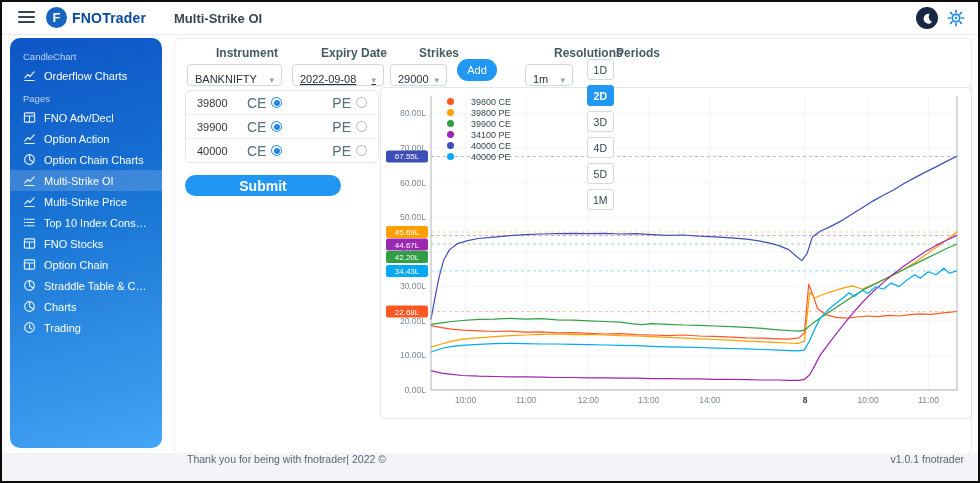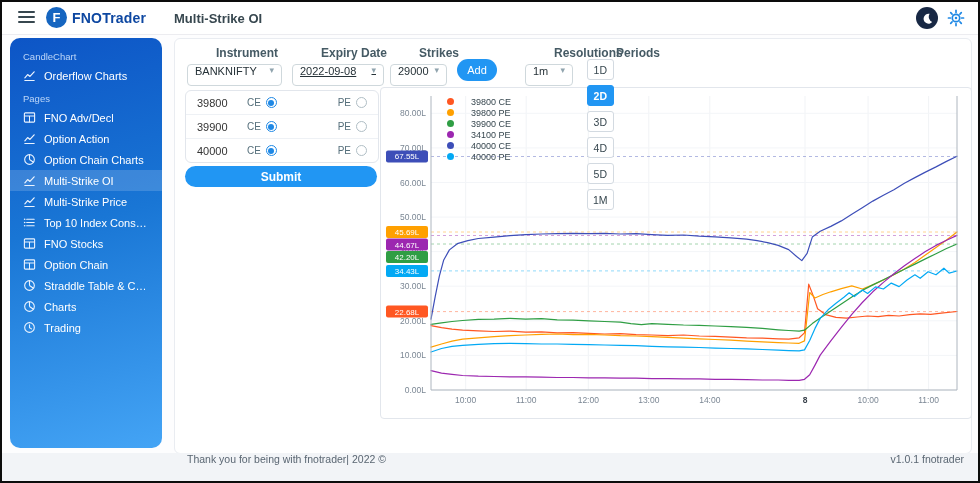--- a/index.html
+++ b/index.html
@@ -31,45 +31,45 @@
   .sb-label{overflow:hidden;text-overflow:ellipsis;}
 
   
   .content-card{position:absolute;left:172px;top:36px;width:796px;height:414px;background:#fff;
                 border:1px solid #e9ecf1;border-radius:6px;z-index:1;}
 
   
   .ctl{position:absolute;top:44px;z-index:3;}
   .ctl-label{font-size:12px;font-weight:bold;color:#455a64;padding-left:29px;}
   .select{margin-top:4px;height:22px;border:1px solid #cfd8dc;border-radius:4px;background:#fff;
-          display:flex;align-items:flex-start;justify-content:space-between;padding:0 7px;font-size:11px;
+          display:flex;align-items:flex-end;justify-content:space-between;padding:0 7px;font-size:11px;
           color:#263238;cursor:pointer;box-sizing:border-box;}
   .select::after{content:"▾";color:#90a4ae;font-size:9px;margin-left:6px;}
   .btn-blue{background:#2196f3;color:#fff;border:none;display:flex;align-items:center;justify-content:center;cursor:pointer;}
   .add-btn{position:absolute;left:455px;top:57px;width:40px;height:22px;border-radius:12px;font-size:11px;z-index:3;}
   .periods-row{position:absolute;left:585px;top:57px;display:flex;gap:5px;z-index:3;flex-direction:column;}
   .period-btn{min-width:26px;height:21px;padding:0 5px;border:1px solid #d3dae1;border-radius:3px;background:#fff;
               font-size:10.5px;color:#37474f;display:flex;align-items:center;justify-content:center;cursor:pointer;}
   .period-btn.active{background:#2196f3;border-color:#2196f3;color:#fff;font-weight:bold;}
 
   
   .strike-card{position:absolute;left:183px;top:88px;width:192px;background:#fff;border:1px solid #e2e6ec;
                border-radius:6px;overflow:hidden;z-index:3;}
   .strike-row{height:23px;display:flex;align-items:center;padding:0 11px;border-bottom:1px solid #eef1f5;
               font-size:11px;color:#333;}
   .strike-row:last-child{border-bottom:none;}
   .strike-num{width:50px;}
   .opt{display:flex;align-items:center;gap:5px;}
   .opt.pe{margin-left:auto;}
-  .opt-label{font-size:10px;color:#546e7a;}
+  .opt-label{font-size:14px;color:#546e7a;}
   .radio{width:11px;height:11px;border-radius:50%;border:1.5px solid #b0bec5;box-sizing:border-box;
          position:relative;background:#fff;cursor:pointer;}
   .radio.checked{border-color:#1e88e5;}
   .radio.checked::after{content:"";position:absolute;left:1.5px;top:1.5px;right:1.5px;bottom:1.5px;border-radius:50%;background:#1e88e5;}
-  .submit-btn{position:absolute;left:183px;top:164px;width:192px;height:21px;border-radius:11px;font-size:12px;
+  .submit-btn{position:absolute;left:183px;top:173px;width:156px;height:21px;border-radius:11px;font-size:14px;
               font-weight:bold;z-index:3;}
 
   
   .chart-panel{position:absolute;left:378px;top:85px;width:590px;height:330px;background:#fff;
                border:1px solid #e2e6ec;border-radius:4px;z-index:2;}
   .chart-svg{position:absolute;left:0;top:0;}
   .chart-svg text{font-family:"Liberation Sans",sans-serif;}
   .legend{position:absolute;left:66px;top:8px;z-index:3;}
   .legend-item{display:flex;align-items:center;gap:17px;height:11px;font-size:9px;color:#37474f;cursor:pointer;}
   .legend-dot{width:7px;height:7px;border-radius:50%;}

